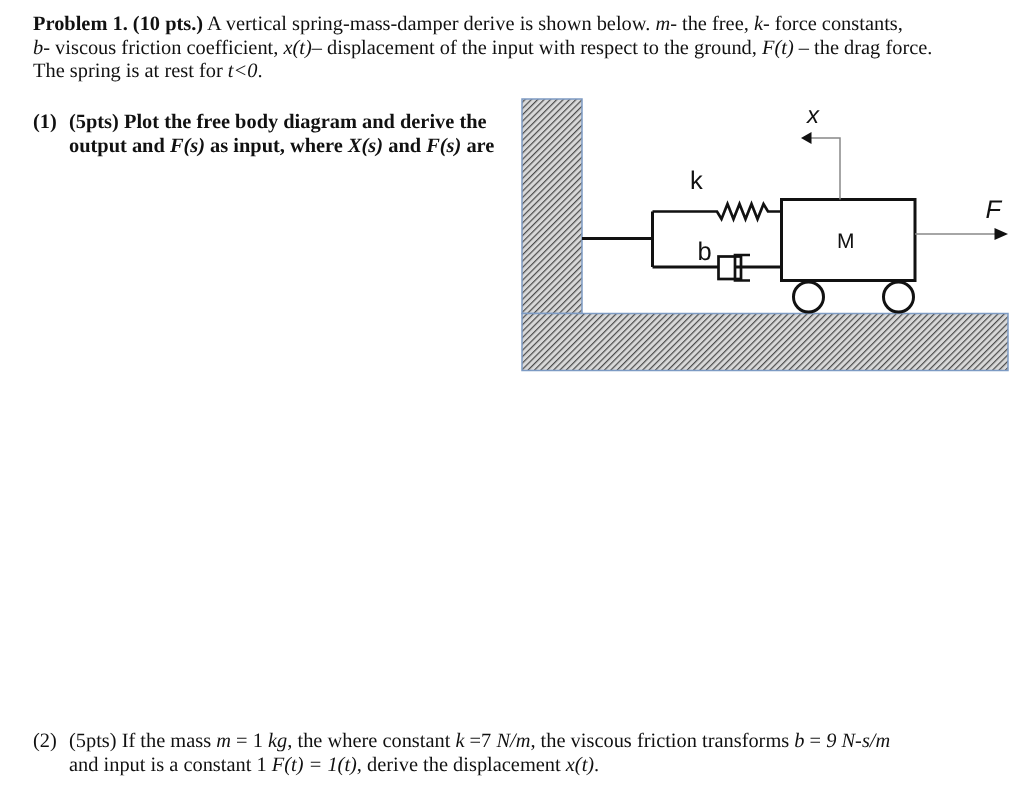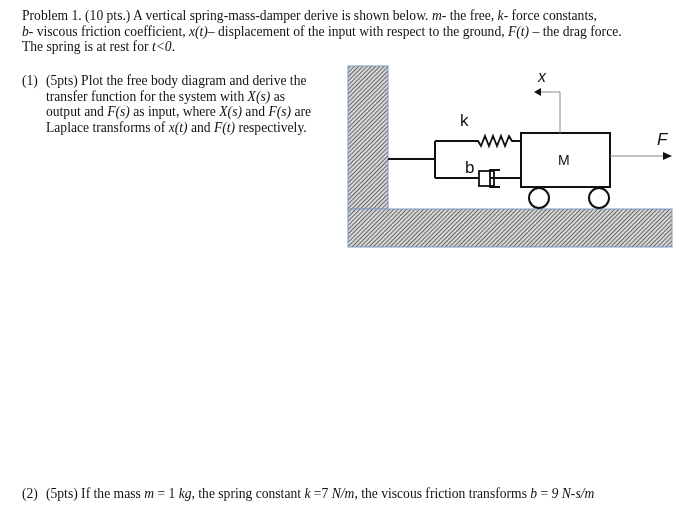--- a/index.html
+++ b/index.html
@@ -3,44 +3,42 @@
   <meta charset="utf-8">
   <style>
     html, body { margin: 0; padding: 0; background: #ffffff; }
     body {
       width: 685px; height: 524px; position: relative; overflow: hidden;
       font-family: "Liberation Serif", "DejaVu Serif", serif;
       color: #111; font-size: 13.6px;
     }
     .para { position: absolute; line-height: 15.6px; }
     #intro { left: 22px; top: 8px; width: 660px; }
-    #q1 { left: 22px; top: 73px; width: 322px; }
+    #q1 { left: 22px; top: 73px; width: 322px; font-weight: bold; }
     #q2 { left: 22px; top: 486px; width: 660px; }
-    .b { font-weight: normal; margin-top: 16px; }
+    .b { font-weight: bold; margin-top: 16px; }
     .i { font-style: italic; }
     .num { display: inline-block; width: 24px; }
     .indent { padding-left: 24px; display: block; }
     .firstline { display: block; }
     #diagram { position: absolute; left: 345px; top: 62px; width: 340px; height: 188px; }
     .lbl { font-family: "Liberation Sans", "DejaVu Sans", sans-serif; fill: #111; }
   </style>
 </head>
 <body>
 
 <div id="intro" class="para">
   <span class="b">Problem 1. (10 pts.)</span><span> A vertical spring-mass-damper derive is shown below. </span><span class="i">m</span><span>- the free, </span><span class="i">k</span><span>- force constants,</span><br>
   <span class="i">b</span><span>- viscous friction coefficient, </span><span class="i">x(t)</span><span>– displacement of the input with respect to the ground, </span><span class="i">F(t)</span><span> – the drag force.</span><br>
   <span>The spring is at rest for </span><span class="i">t&lt;0</span><span>.</span>
 </div>
 
 <div id="q1" class="para">
   <span class="firstline"><span class="num">(1)</span><span>(5pts) Plot the free body diagram and derive the</span></span>
-  <span class="indent"><span>transfer function for the system with </span><span class="i">X(s)</span><span> as</span></span>
   <span class="indent"><span>output and </span><span class="i">F(s)</span><span> as input, where </span><span class="i">X(s)</span><span> and </span><span class="i">F(s)</span><span> are</span></span>
-  <span class="indent"><span>Laplace transforms of </span><span class="i">x(t)</span><span> and </span><span class="i">F(t)</span><span> respectively.</span></span>
 </div>
 
 <svg id="diagram" viewBox="345 62 340 188" width="340" height="188">
   <defs>
     <pattern id="hatch" patternUnits="userSpaceOnUse" width="3" height="3" patternTransform="rotate(45)">
       <rect width="3" height="3" fill="#d8d8d8"></rect>
       <line x1="0" y1="0" x2="0" y2="3" stroke="#4a4a4a" stroke-width="1.6"></line>
     </pattern>
   </defs>
 
@@ -71,14 +69,15 @@
   <polygon points="672,156 663,152 663,160" fill="#111"></polygon>
 
   <text class="lbl" x="538" y="82" font-size="16" font-style="italic">x</text>
   <text class="lbl" x="460" y="126" font-size="17">k</text>
   <text class="lbl" x="465" y="173" font-size="17">b</text>
   <text class="lbl" x="558" y="165" font-size="14">M</text>
   <text class="lbl" x="657" y="145" font-size="17" font-style="italic">F</text>
 </svg>
 
 <div id="q2" class="para">
-  <span class="firstline"><span class="num">(2)</span><span>(5pts) If the mass </span><span class="i">m</span><span> = 1 </span><span class="i">kg</span><span>, the spring constant </span><span class="i">k</span><span> =7 </span><span class="i">N/m</span><span>, the viscous friction transforms </span><span class="i">b</span><span> = </span><span class="i">9 N-s/m</span></span>
+  <span class="firstline"><span class="num">(2)</span><span>(5pts) If the mass </span><span class="i">m</span><span> = 1 </span><span class="i">kg</span><span>, the where constant </span><span class="i">k</span><span> =7 </span><span class="i">N/m</span><span>, the viscous friction transforms </span><span class="i">b</span><span> = </span><span class="i">9 N-s/m</span></span>
+  <span class="indent"><span>and input is a constant 1 </span><span class="i">F(t) = 1(t)</span><span>, derive the displacement </span><span class="i">x(t)</span><span>.</span></span>
 </div>
 
 </body></html>

